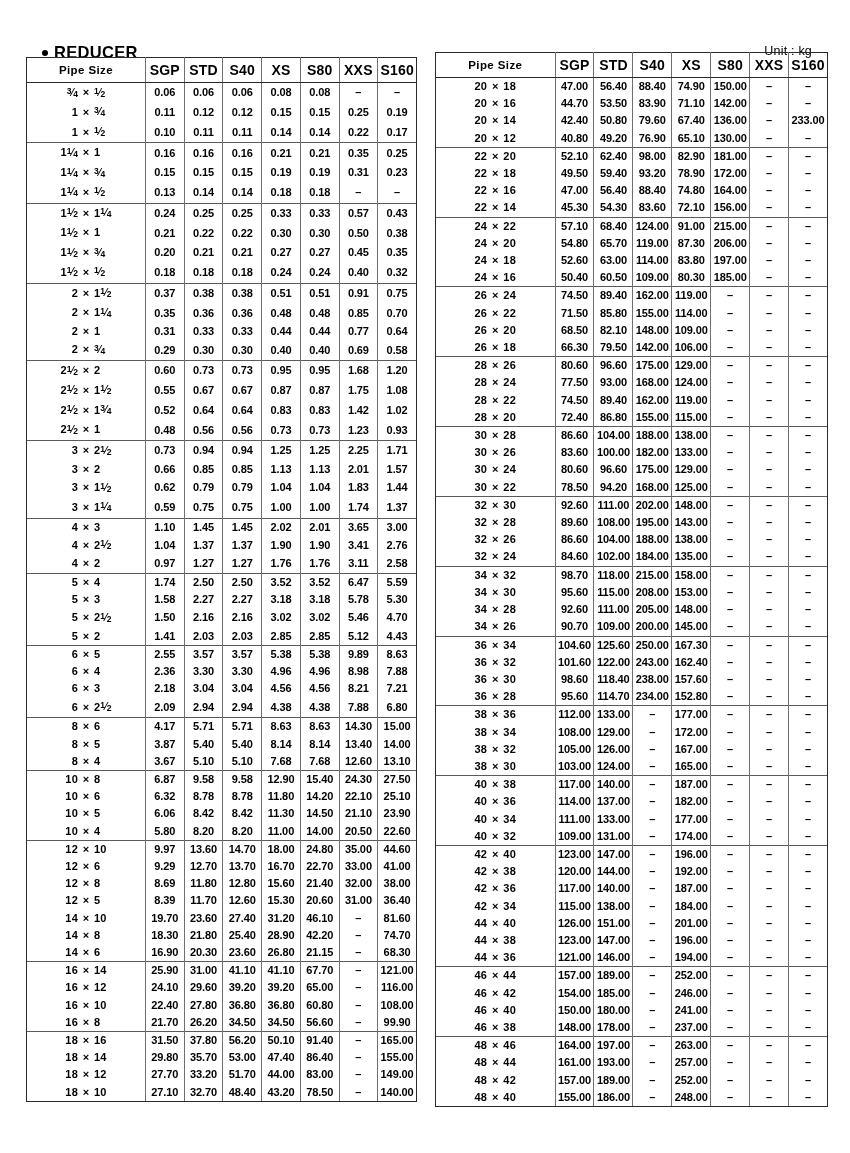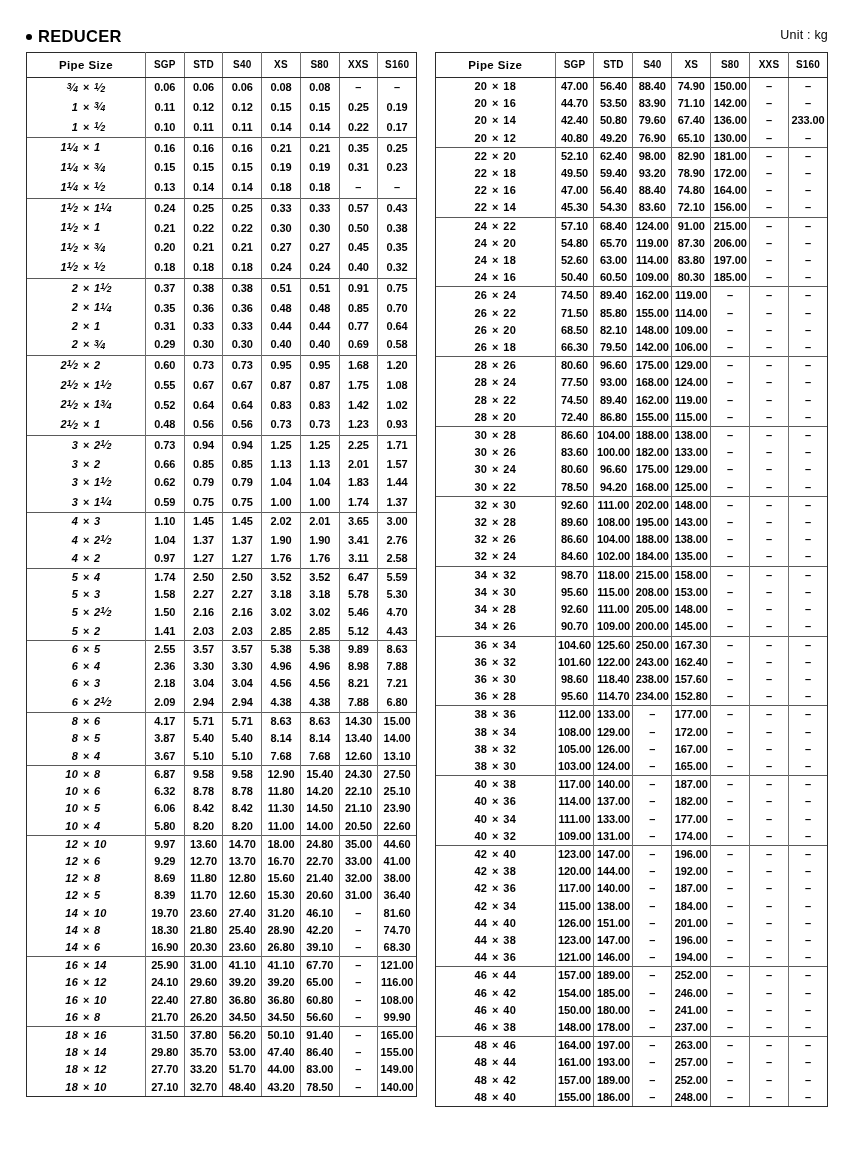--- a/index.html
+++ b/index.html
@@ -14,21 +14,21 @@
     font-family: "Liberation Sans", sans-serif;
     color: #000000;
     position: relative;
     overflow: hidden;
   }
   .page {
     position: relative;
     width: 850px;
     height: 979px;
     box-sizing: border-box;
-    padding: 0;
+    padding: 16px;
   }
 
   
   .page-head {
     position: relative;
     height: 34px;
   }
   .title-block {
     position: absolute;
     left: 26px;
@@ -61,20 +61,21 @@
   }
 
   
   .tables-wrap {
     position: absolute;
     top: 52px;
     left: 0;
     width: 850px;
     display: flex;
     gap: 0;
+    align-items: center;
   }
   .table-col {
     box-sizing: border-box;
   }
   .table-col.left  { width: 425px; padding-left: 26px;  padding-right: 8px; }
   .table-col.right { width: 425px; padding-left: 10px;  padding-right: 22px; }
 
   table.wt {
     border-collapse: collapse;
     width: 100%;
@@ -90,21 +91,21 @@
     text-align: center;
     font-weight: bold;
     white-space: nowrap;
     overflow: hidden;
   }
   table.wt thead th {
     border-top: 1.4px solid #2b2b2b;
     border-bottom: 1.4px solid #2b2b2b;
     height: 24px;
     line-height: 24px;
-    font-size: 10px;
+    font-size: 14px;
     letter-spacing: 0.2px;
   }
   table.wt thead th.size-head {
     font-size: 11.5px;
     letter-spacing: 0.4px;
   }
   table.wt tbody tr td {
     border-top: none;
     border-bottom: none;
   }
@@ -136,21 +137,20 @@
   td.dash-cell {
     text-align: center;
     font-size: 11px;
   }
 
   
   .sz {
     display: inline-block;
     min-width: 118px;
     text-align: center;
-    font-style: italic;
   }
   .sz .a, .sz .b {
     display: inline-block;
     min-width: 36px;
   }
   .sz .a { text-align: right; }
   .sz .b { text-align: left; }
   .sz .x { display: inline-block; width: 16px; text-align: center; }
   .frac {
     display: inline-block;
@@ -672,21 +672,21 @@
               <td class="num-cell">42.20</td>
               <td class="dash-cell">–</td>
               <td class="num-cell">74.70</td>
             </tr>
             <tr>
               <td class="size-cell"><span class="sz"><span class="a">14</span><span class="x">×</span><span class="b">6</span></span></td>
               <td class="num-cell">16.90</td>
               <td class="num-cell">20.30</td>
               <td class="num-cell">23.60</td>
               <td class="num-cell">26.80</td>
-              <td class="num-cell">39.10</td>
+              <td class="num-cell">21.15</td>
               <td class="dash-cell">–</td>
               <td class="num-cell">68.30</td>
             </tr>
             <tr class="grp-start">
               <td class="size-cell"><span class="sz"><span class="a">16</span><span class="x">×</span><span class="b">14</span></span></td>
               <td class="num-cell">25.90</td>
               <td class="num-cell">31.00</td>
               <td class="num-cell">41.10</td>
               <td class="num-cell">41.10</td>
               <td class="num-cell">67.70</td>

